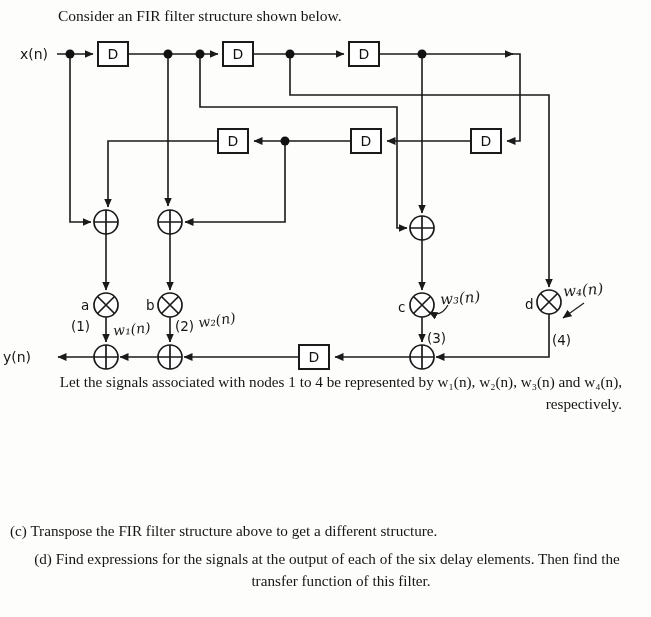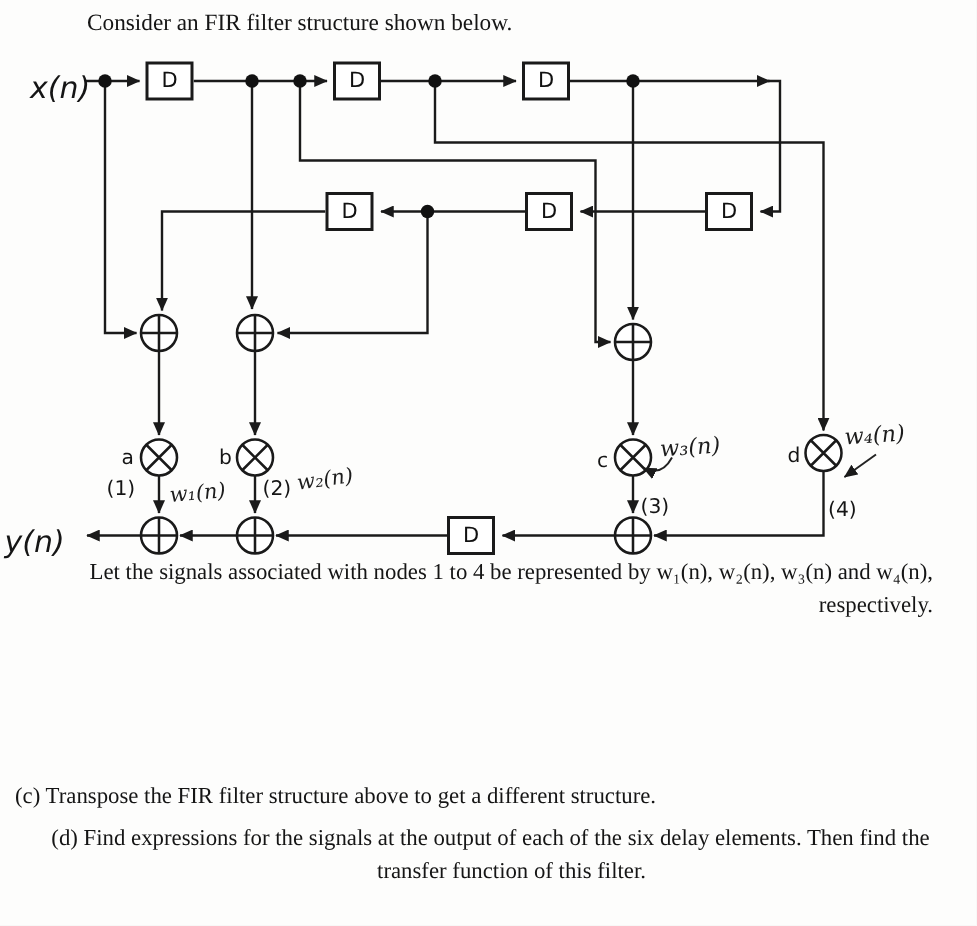--- a/index.html
+++ b/index.html
@@ -10,21 +10,21 @@
   }
   .title { position:absolute; left:10px; top:7px; font-size:15.5px;margin-left:48px; }
   .wiring { position:absolute; left:0; top:0; }
   .w { stroke:#1a1a1a; stroke-width:1.6; fill:none; }
   .thin { stroke:#222; stroke-width:1.3; fill:none; }
   .dbox {
     position:absolute; width:32px; height:26px; border:2px solid #1a1a1a; background:#fff;
     display:flex; align-items:center; justify-content:center;
     font-family:"DejaVu Sans","Liberation Sans",sans-serif; font-size:14px; color:#111;
   }
-  .siglabel { position:absolute; font-family:"DejaVu Sans","Liberation Sans",sans-serif; font-size:20px;font-style:italic; }
+  .siglabel { position:absolute; font-family:"DejaVu Sans","Liberation Sans",sans-serif; font-size:14px; }
   .coef { position:absolute; font-family:"DejaVu Sans","Liberation Sans",sans-serif; font-size:13.5px; }
   .nodenum { position:absolute; font-family:"DejaVu Sans","Liberation Sans",sans-serif; font-size:13.5px; }
   .hand { position:absolute; font-family:"DejaVu Serif",serif; font-style:italic; font-size:14px; color:#1c1c1c; }
   .txt { position:absolute; left:10px; width:625px; font-size:15.2px; line-height:1.42; }
   .hang { padding-left:28px; text-indent:-28px; width:634px;text-align:center; }
 </style>
 </head>
 <body>
 
 <div class="page">

